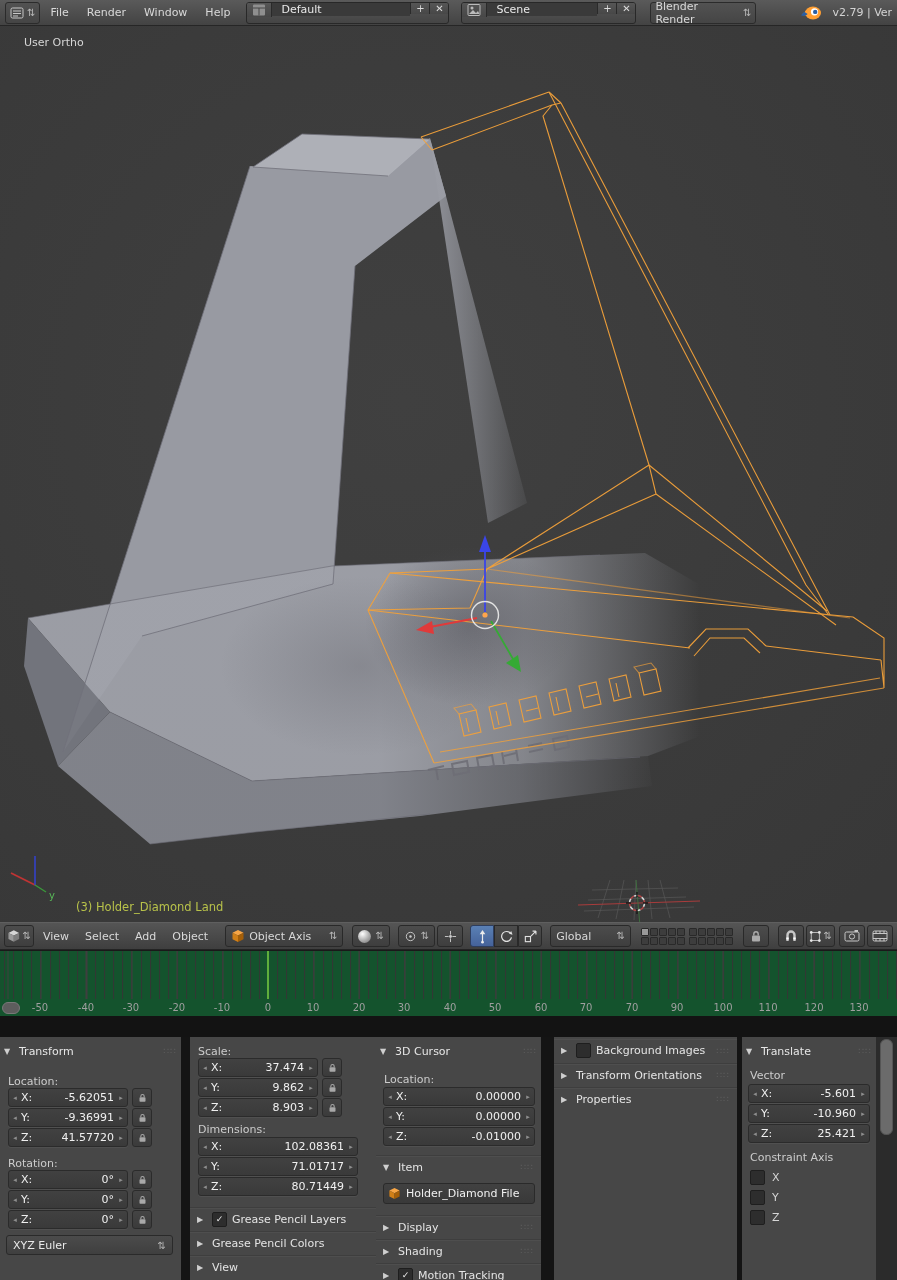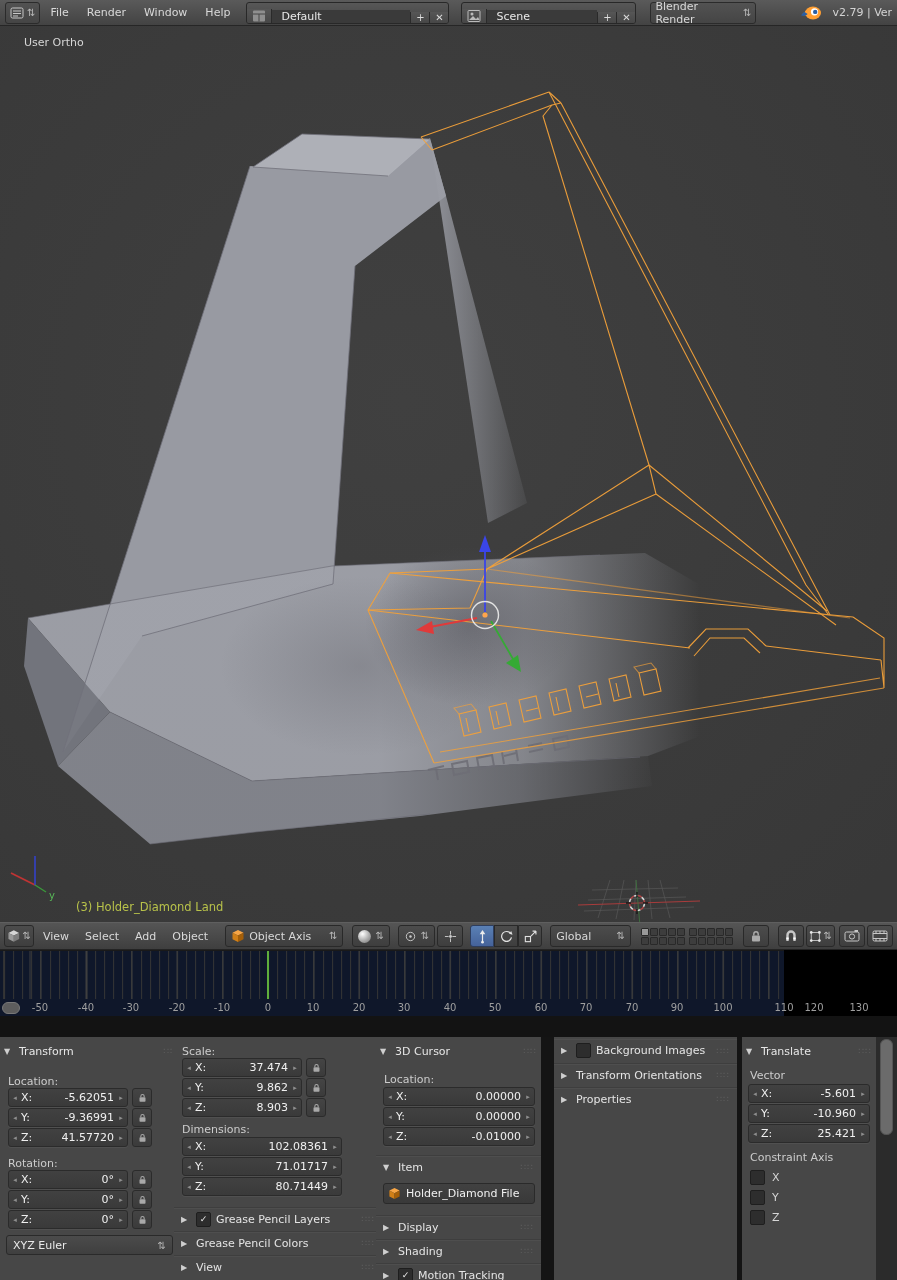--- a/index.html
+++ b/index.html
@@ -7,21 +7,21 @@
        font-family:"DejaVu Sans","Liberation Sans",sans-serif;font-size:11px;
        color:#d8d8d8;-webkit-user-select:none;user-select:none;}
   svg{display:block}
   
   #top{position:absolute;top:0;left:0;width:897px;height:26px;
        background:linear-gradient(#5a5a5a,#434343);border-bottom:1px solid #262626;
        display:flex;align-items:center;padding:0 5px;gap:2px;box-sizing:border-box;}
   .hbtn{display:flex;align-items:center;gap:3px;height:20px;padding:0 4px;
         background:linear-gradient(#525252,#454545);border:1px solid #2b2b2b;border-radius:3px;}
   .menu{padding:0 8px;height:20px;display:flex;align-items:center;color:#d9d9d9;border-radius:3px;}
-  .chip{display:flex;align-items:flex-end;height:20px;border:1px solid #282828;border-radius:3px;overflow:hidden;}
+  .chip{display:flex;align-items:flex-start;height:20px;border:1px solid #282828;border-radius:3px;overflow:hidden;}
   .cicon{width:24px;background:linear-gradient(#565656,#474747);display:flex;align-items:center;justify-content:center;border-right:1px solid #2a2a2a;}
   .cname{display:flex;align-items:center;padding:0 9px;color:#e8e8e8;background:#3a3a3a;}
   .cbtn{width:18px;display:flex;align-items:center;justify-content:center;background:linear-gradient(#565656,#474747);border-left:1px solid #2a2a2a;color:#ddd;font-size:10px;}
   .updown{font-size:10px;color:#b8b8b8;line-height:1;}
   #stats{margin-left:8px;flex:1;overflow:hidden;white-space:nowrap;color:#d4d4d4;}
   
   #viewport{position:absolute;top:26px;left:0;width:897px;height:896px;background:#3c3c3c;overflow:hidden;}
   .vp-label{position:absolute;pointer-events:none;}
   #view-name{left:24px;top:10px;color:#d6d6d6;}
   #obj-name{left:76px;top:874px;color:#b8c24a;font-size:11.5px;}
@@ -40,35 +40,35 @@
   .mbtn:first-child{border-radius:3px 0 0 3px;}
   .mbtn:last-child{border-radius:0 3px 3px 0;}
   .mbtn.active{background:linear-gradient(#5a80b5,#45629a);border-color:#2e3e5e;}
   .sphere{width:13px;height:13px;border-radius:50%;background:radial-gradient(circle at 35% 30%,#fefefe,#ababab 55%,#6d6d6d);}
   .layers{display:flex;gap:4px;margin-left:8px;}
   .lgrp{display:grid;grid-template-columns:repeat(5,8px);grid-auto-rows:8px;gap:1px;}
   .lc{background:#3d3d3d;border:1px solid #292929;border-radius:1px;box-sizing:border-box;}
   .lc.on{background:#999;}
   .spacer{flex:1;}
   
-  #timeline{position:absolute;top:950px;left:0;width:784px;height:66px;background:#0f172a;border-top:1px solid #191919;box-sizing:border-box;}
+  #timeline{position:absolute;top:950px;left:0;width:897px;height:66px;background:#14532d;border-top:1px solid #191919;box-sizing:border-box;}
   #tl-ticks{position:absolute;left:0;right:0;top:0;height:48px;
      background-image:
        repeating-linear-gradient(90deg,#3f3f3f 0 1px,transparent 1px 45.5px),
        repeating-linear-gradient(90deg,#353535 0 1px,transparent 1px 9.1px);
      background-position:40.5px 0,4.1px 0;}
   #frame-line{position:absolute;left:267px;top:0;width:2px;height:48px;background:#5fae3c;}
   .tlnum{position:absolute;bottom:3px;transform:translateX(-50%);color:#9f9f9f;font-size:10px;}
   #tl-scroller{position:absolute;left:2px;bottom:2px;width:18px;height:12px;border-radius:6px;background:#5d5d5d;border:1px solid #787878;box-sizing:border-box;}
   #sep{position:absolute;top:1016px;left:0;width:897px;height:21px;background:#131313;}
   
   #props{position:absolute;top:1037px;left:0;width:897px;height:243px;background:#141414;}
   .col{position:absolute;top:0;height:243px;background:#474747;overflow:hidden;}
   #col1{left:0;width:181px;}
-  #col2{left:174px;width:208px;}
+  #col2{left:190px;width:208px;}
   #col3{left:376px;width:165px;}
   #col4{left:554px;width:183px;}
   #col5{left:742px;width:134px;}
   #colsb{left:876px;width:21px;background:#2b2b2b;}
   .phead{position:absolute;left:4px;right:4px;height:20px;display:flex;align-items:center;gap:5px;color:#e6e6e6;}
   .cph{position:absolute;left:0;right:0;height:23px;display:flex;align-items:center;gap:5px;padding:0 7px;
        border-top:1px solid #3e3e3e;box-shadow:inset 0 1px 0 rgba(255,255,255,.04);color:#e4e4e4;box-sizing:border-box;}
   .tri{font-size:8px;color:#cfcfcf;width:10px;flex:none;}
   .grip{margin-left:auto;color:#5e5e5e;font-size:9px;letter-spacing:1px;}
   .plabel{position:absolute;color:#cccccc;}
@@ -392,21 +392,21 @@
     <span class="tlnum" style="left:313px">10</span>
     <span class="tlnum" style="left:359px">20</span>
     <span class="tlnum" style="left:404px">30</span>
     <span class="tlnum" style="left:450px">40</span>
     <span class="tlnum" style="left:495px">50</span>
     <span class="tlnum" style="left:541px">60</span>
     <span class="tlnum" style="left:586px">70</span>
     <span class="tlnum" style="left:632px">70</span>
     <span class="tlnum" style="left:677px">90</span>
     <span class="tlnum" style="left:723px">100</span>
-    <span class="tlnum" style="left:784px">110</span>
+    <span class="tlnum" style="left:768px">110</span>
     <span class="tlnum" style="left:814px">120</span>
     <span class="tlnum" style="left:859px">130</span>
     <div id="tl-scroller"></div>
   </div>
 
   <div id="sep"></div>
 
   <div id="props">
 
     <section class="col" id="col1">

